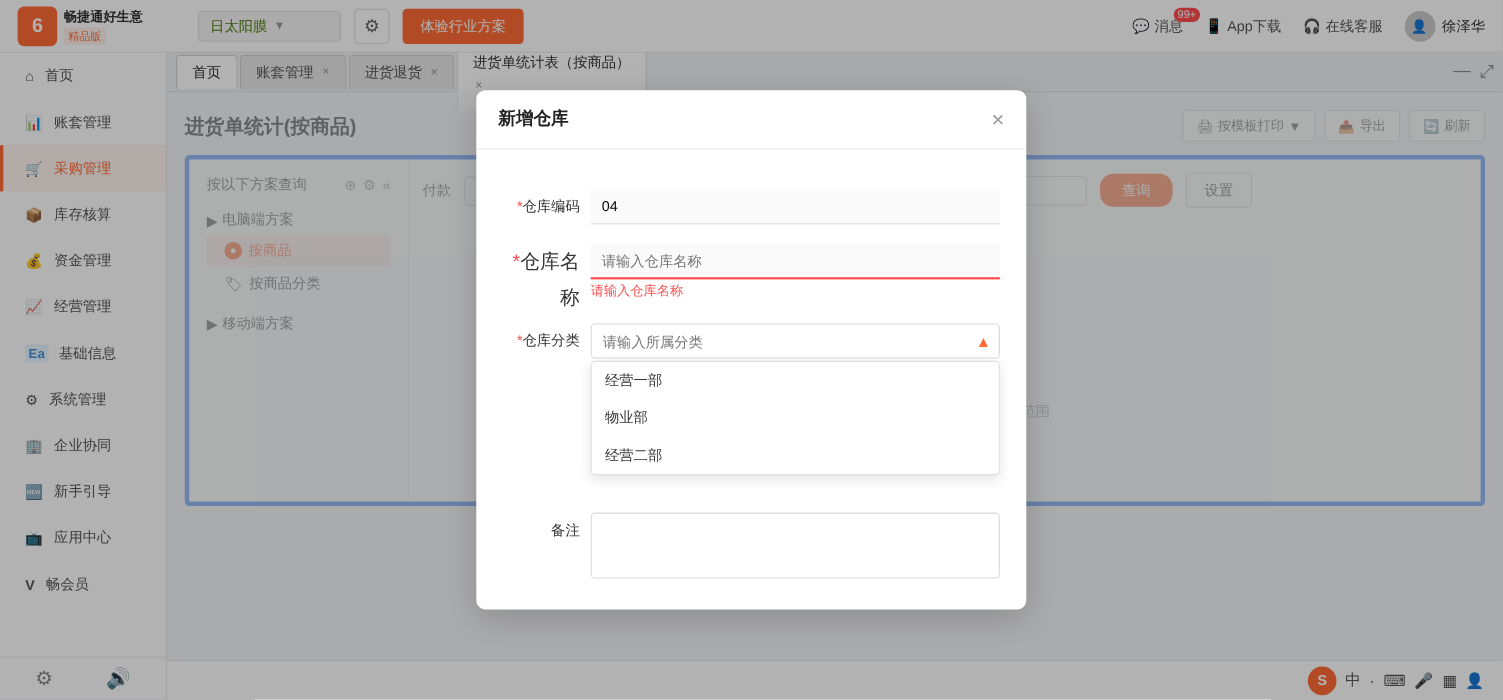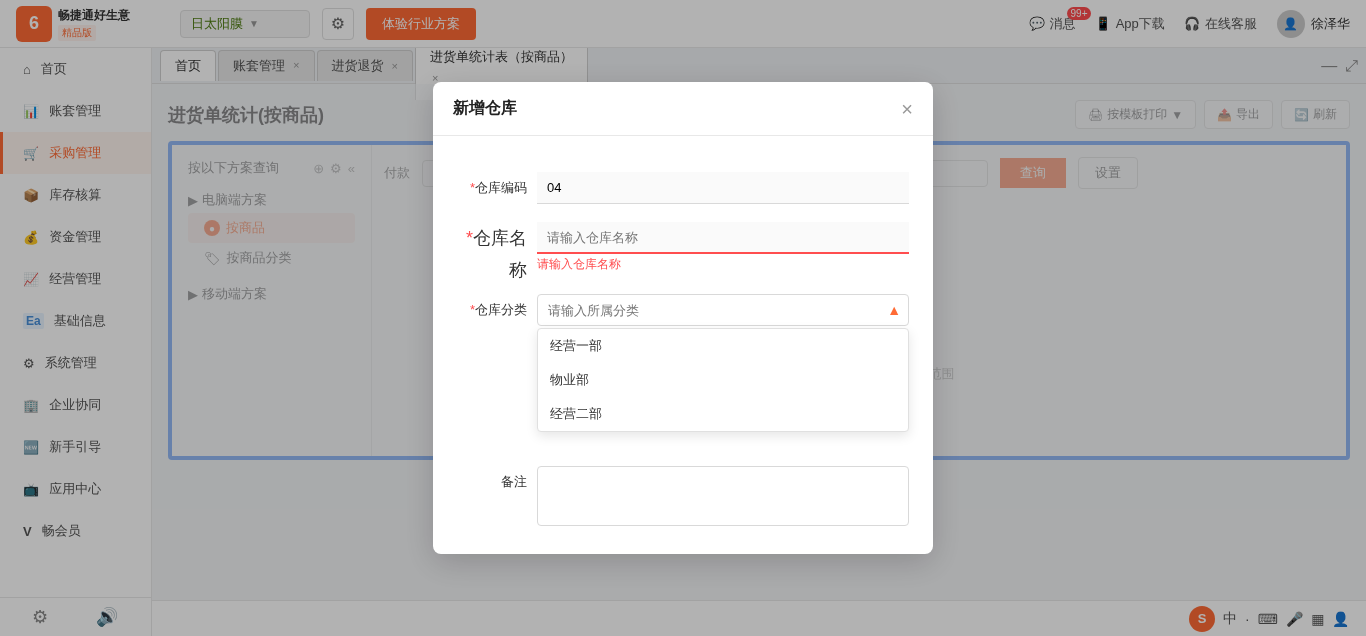--- a/index.html
+++ b/index.html
@@ -188,21 +188,21 @@
           <div style="display:flex;align-items:center;gap:12px;flex-wrap:wrap;">
             <span style="color:#666;font-size:13px;">付款</span>
             <div style="border:1px solid #d9d9d9;border-radius:4px;padding:5px 10px;font-size:13px;background:#fff;color:#999;min-width:200px;cursor:pointer;">📅</div>
             <span style="color:#666;font-size:13px;">单据状态</span>
             <div style="border:1px solid #d9d9d9;border-radius:4px;padding:5px 10px;font-size:13px;background:#fff;color:#999;min-width:120px;cursor:pointer;display:flex;align-items:center;justify-content:space-between;">
               <span></span>
                 <span>▼</span>
             </div>
             <span style="color:#666;font-size:13px;">商品</span>
             <div style="border:1px solid #d9d9d9;border-radius:4px;padding:5px 10px;font-size:13px;background:#fff;color:#999;min-width:120px;cursor:pointer;">···</div>
-            <button style="background:#ff6b35;color:white;border:none;border-radius:0;padding:6px 20px;cursor:pointer;font-size:13px;">查询</button>
+            <button style="background:#ff6b35;color:white;border:none;border-radius:12px;padding:6px 20px;cursor:pointer;font-size:13px;">查询</button>
             <button style="border:1px solid #d9d9d9;background:#fff;border-radius:4px;padding:6px 16px;cursor:pointer;color:#555;font-size:13px;">设置</button>
           </div>
 
           <div style="display:flex;flex-direction:column;align-items:center;justify-content:center;padding:60px;color:#bbb;font-size:13px;gap:12px;">
             <div style="font-size:60px;opacity:0.3;">📋</div>
             <div style="display:flex;align-items:center;gap:8px;color:#aaa;">
               <span style="width:20px;height:20px;border-radius:50%;background:#e0e0e0;display:inline-flex;align-items:center;justify-content:center;font-size:12px;color:#aaa;">●</span>
               <span>请选择您的方案</span>
             </div>
             <div style="display:flex;align-items:center;gap:8px;color:#aaa;">

